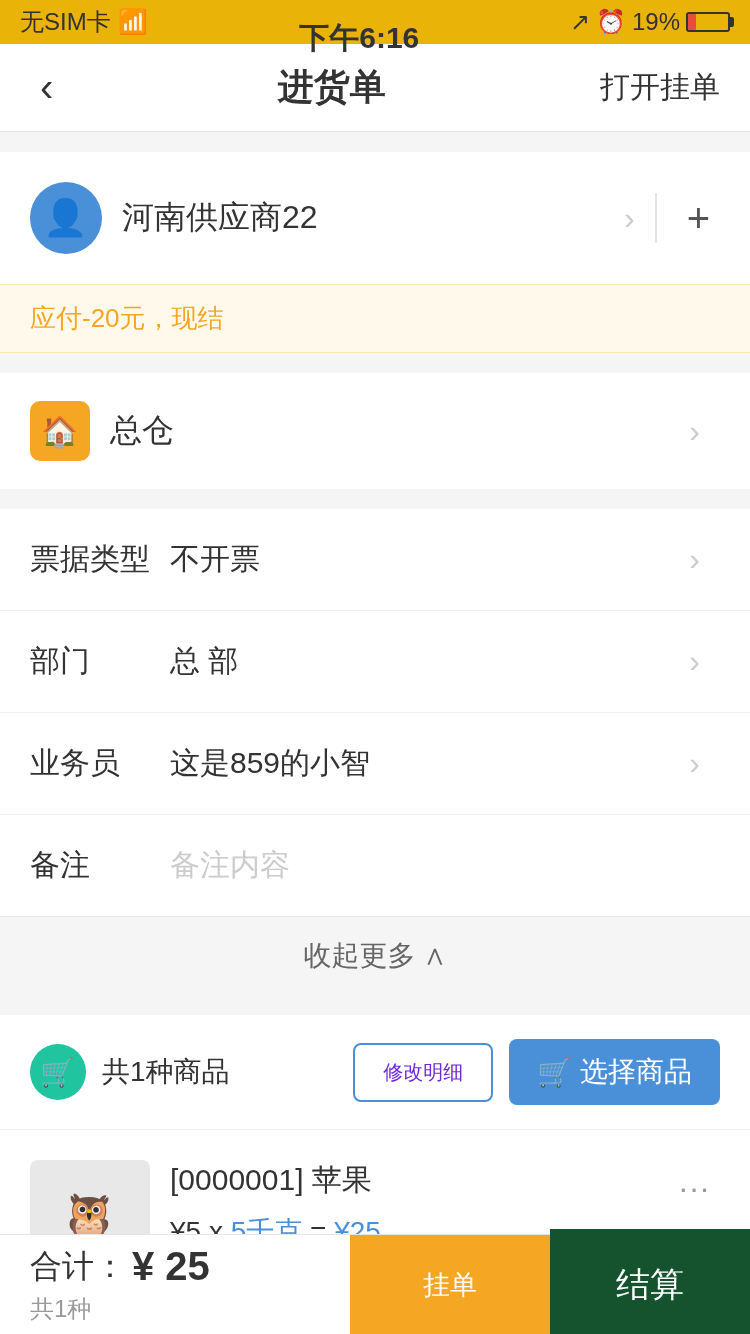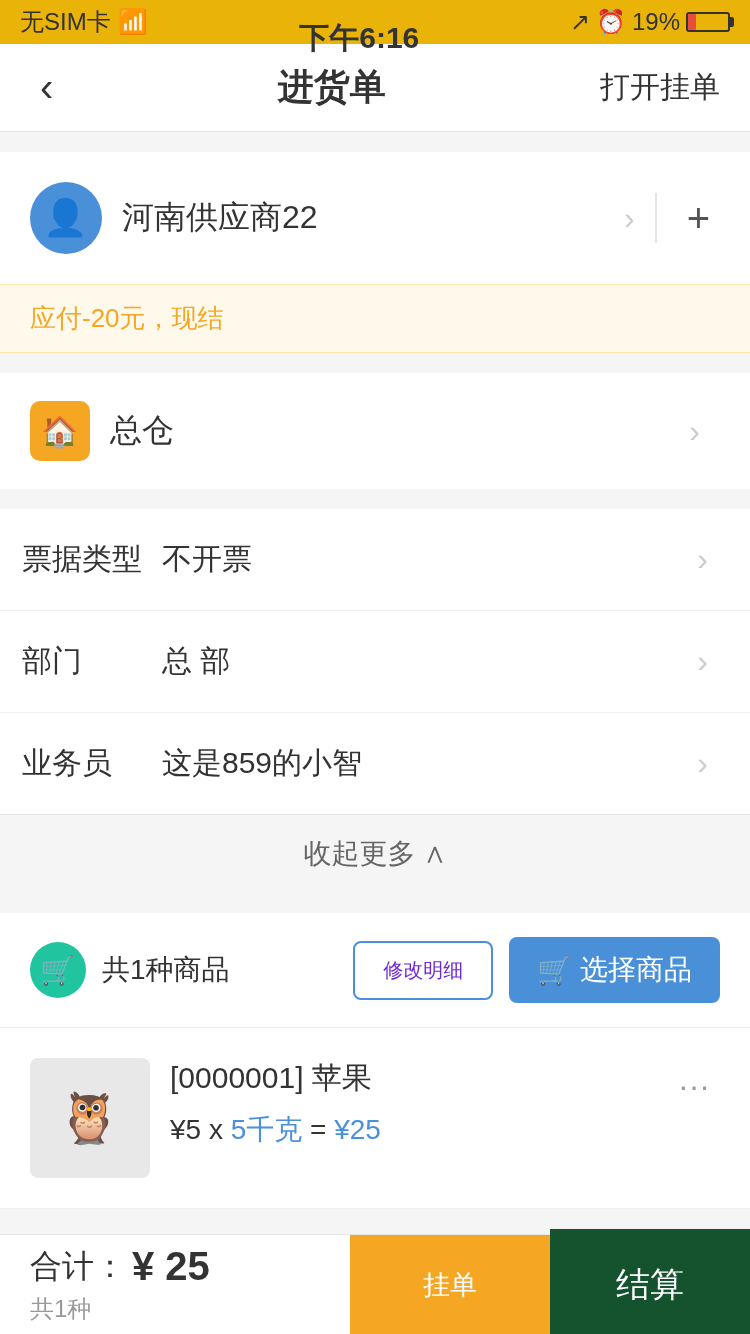--- a/index.html
+++ b/index.html
@@ -147,21 +147,21 @@
     }
 
     
     .form-section {
       background: #fff;
       margin-top: 20px;
     }
     .form-row {
       display: flex;
       align-items: center;
-      padding: 30px 22px;
+      padding: 30px 30px;
       border-bottom: 1px solid #f0f0f0;
       min-height: 90px;
     }
     .form-row:last-child {
       border-bottom: none;
     }
     .form-label {
       font-size: 30px;
       color: #333;
       width: 120px;
@@ -404,20 +404,24 @@
     <span class="form-value">总 部</span>
     <span class="chevron-right">›</span>
   </div>
 
   <div class="form-row">
     <span class="form-label">业务员</span>
     <span class="form-value">这是859的小智</span>
     <span class="chevron-right">›</span>
   </div>
 
+  <div class="form-row">
+    <span class="form-label">备注</span>
+    <span class="form-placeholder">备注内容</span>
+  </div>
 </div>
 
 <div class="collapse-row">
   <span>收起更多 ∧</span>
 </div>
 
 <div class="product-section">
   <div class="product-header">
     <div class="product-icon-wrap">
       <span>🛒</span>

